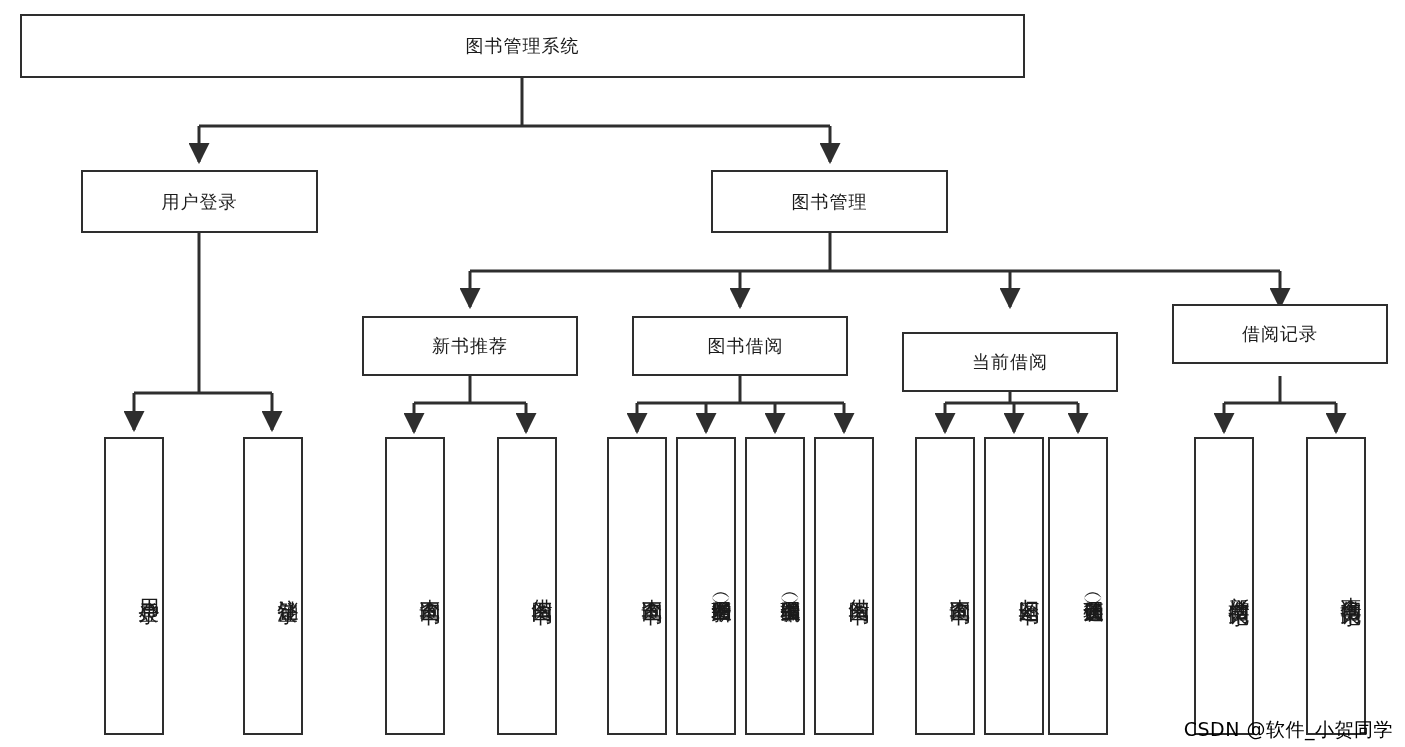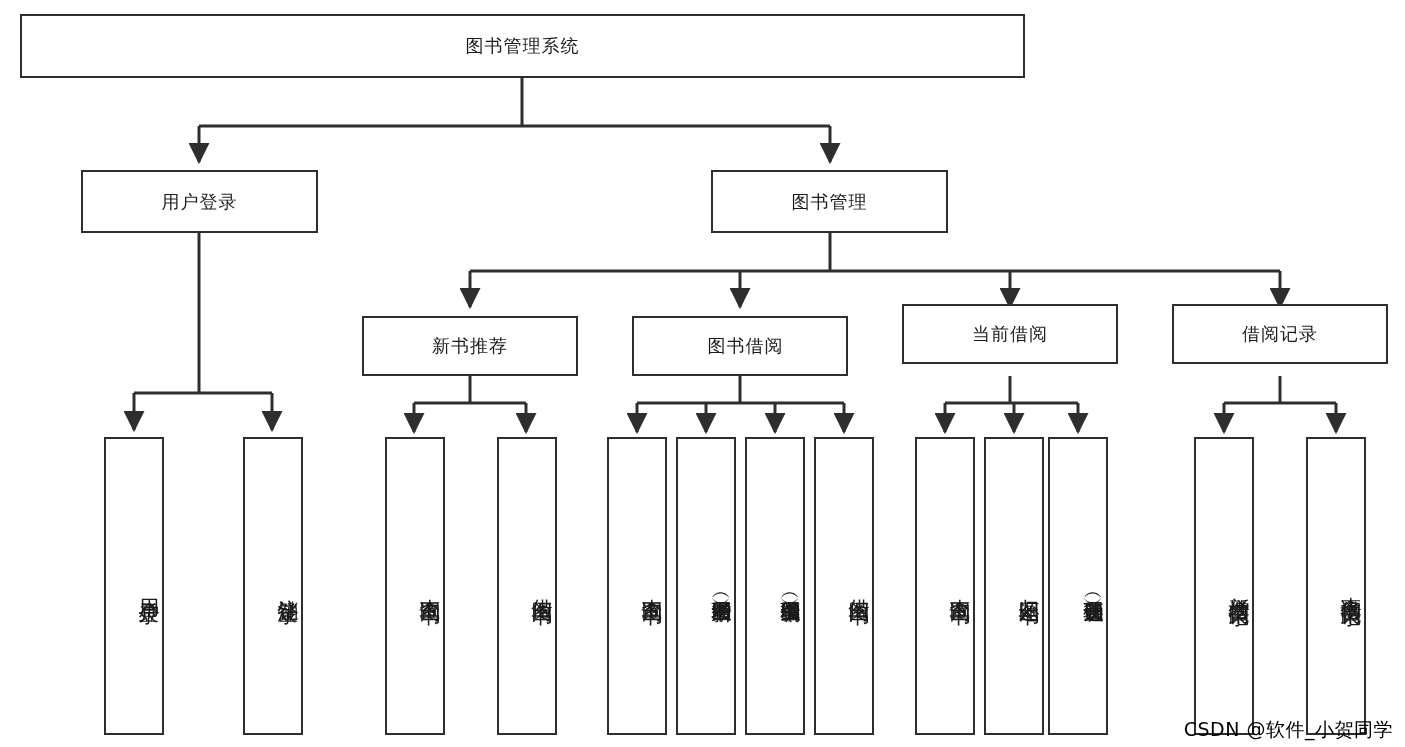--- a/index.html
+++ b/index.html
@@ -117,21 +117,21 @@
     </g>
   </svg>
 
   <div class="node h" style="left:20px;top:14px;width:1005px;height:64px;">图书管理系统</div>
 
   <div class="node h" style="left:81px;top:170px;width:237px;height:63px;">用户登录</div>
   <div class="node h" style="left:711px;top:170px;width:237px;height:63px;">图书管理</div>
 
   <div class="node h" style="left:362px;top:316px;width:216px;height:60px;">新书推荐</div>
   <div class="node h" style="left:632px;top:316px;width:216px;height:60px;padding-left:11px;">图书借阅</div>
-  <div class="node h" style="left:902px;top:304px;width:216px;height:60px;">当前借阅</div>
+  <div class="node h" style="left:902px;top:332px;width:216px;height:60px;">当前借阅</div>
   <div class="node h" style="left:1172px;top:304px;width:216px;height:60px;">借阅记录</div>
 
   <div class="node v" style="left:104px;top:437px;width:60px;height:298px;">用户登录</div>
   <div class="node v" style="left:243px;top:437px;width:60px;height:298px;">注销登录</div>
 
   <div class="node v" style="left:385px;top:437px;width:60px;height:298px;">查询图书</div>
   <div class="node v" style="left:497px;top:437px;width:60px;height:298px;">借阅图书</div>
 
   <div class="node v" style="left:607px;top:437px;width:60px;height:298px;">查询图书</div>
   <div class="node v tall" style="left:676px;top:437px;width:60px;height:298px;">新增图书（管理员）</div>

